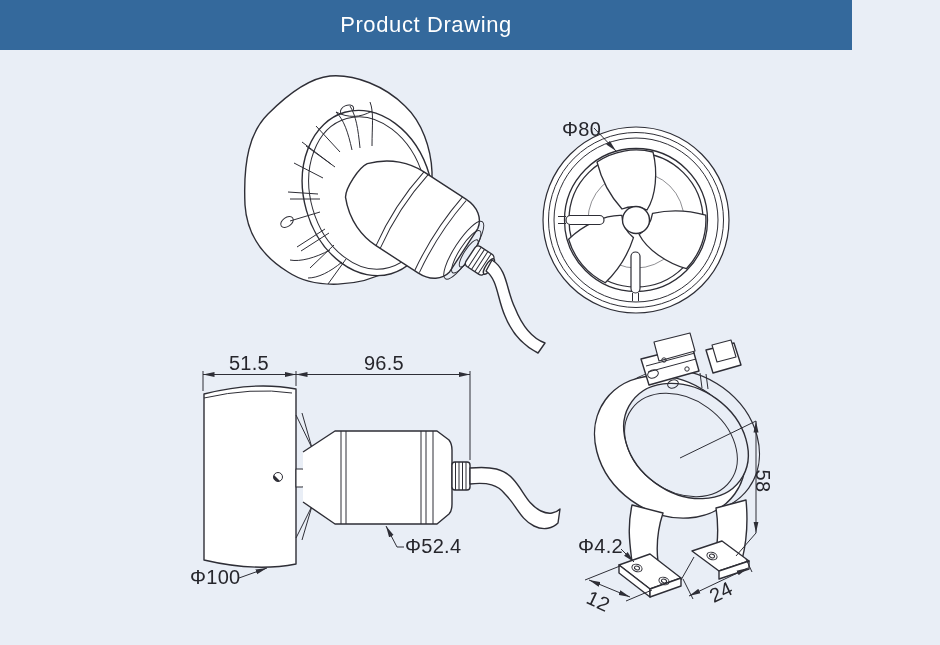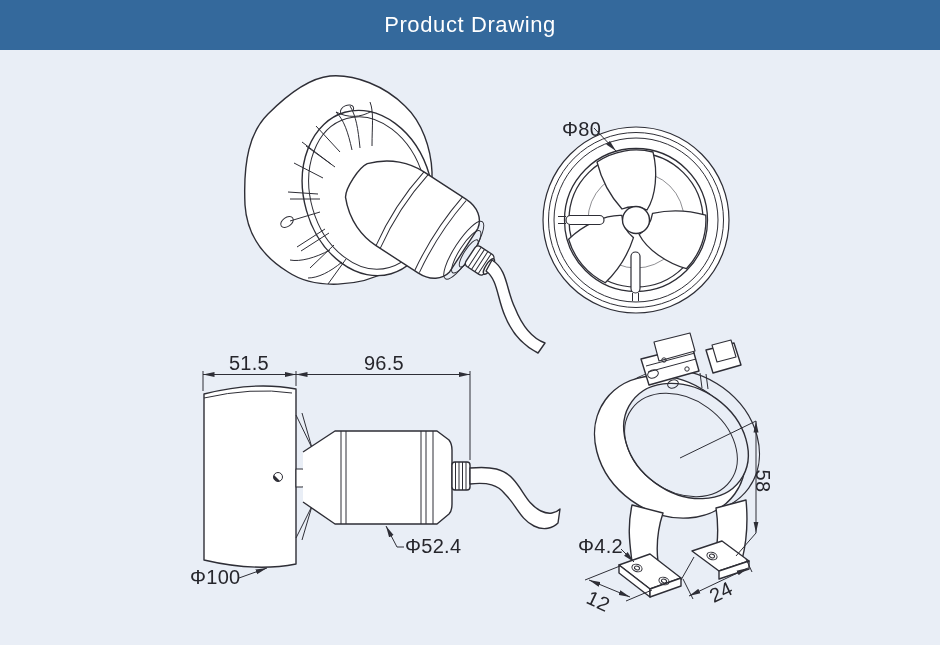--- a/index.html
+++ b/index.html
@@ -1,18 +1,18 @@
 <!DOCTYPE html>
 <html><head>
 <meta charset="utf-8">
 <style>
   html,body{margin:0;padding:0;}
   body{width:940px;height:645px;background:#e9eef6;position:relative;overflow:hidden;
        font-family:"Liberation Sans",sans-serif;}
-  .header{position:absolute;top:0;left:0;width:940px;height:50px;background:#34699c;
+  .header{position:absolute;top:0;left:0;width:852px;height:50px;background:#34699c;
           display:flex;align-items:center;justify-content:center;}
   .header-title{color:#ffffff;font-size:22px;font-weight:500;letter-spacing:.6px;}
   .canvas{position:absolute;top:50px;left:0;}
   
   .p   {stroke:#2e2e36;stroke-width:1.4;fill:none;stroke-linecap:round;stroke-linejoin:round;}
   .pw  {stroke:#2e2e36;stroke-width:1.4;fill:#ffffff;stroke-linejoin:round;}
   .pbg {stroke:#2e2e36;stroke-width:1.4;fill:#e9eef6;}
   .thin{stroke:#2e2e36;stroke-width:1;fill:none;}
   .faint{stroke:#2e2e36;stroke-width:.9;fill:none;opacity:.6;}
   .dim {stroke:#2e2e36;stroke-width:1;fill:none;marker-start:url(#ah);marker-end:url(#ah);}

